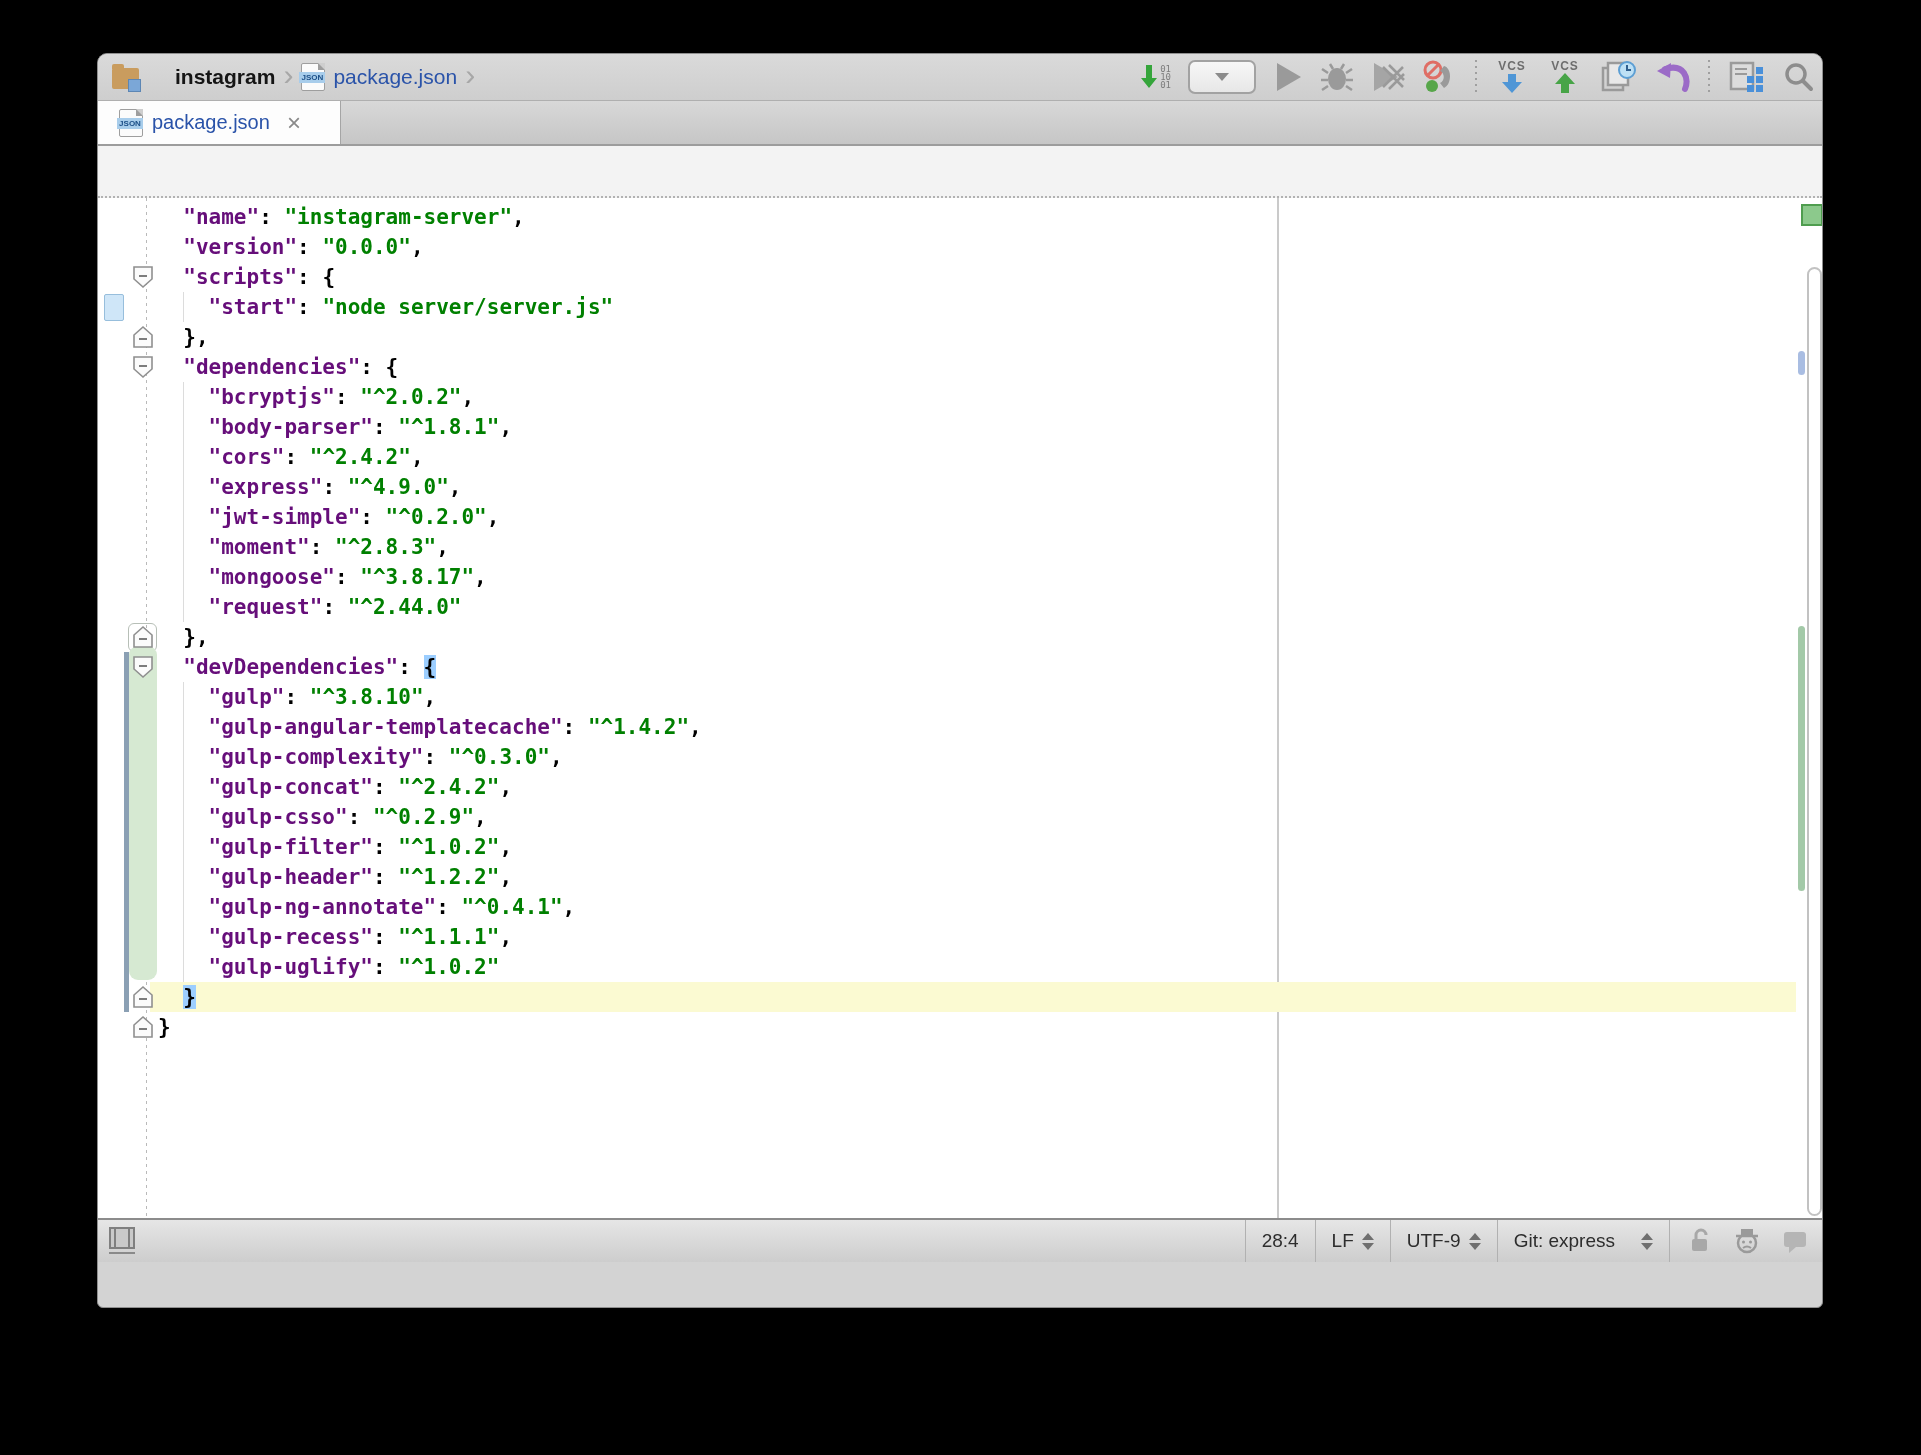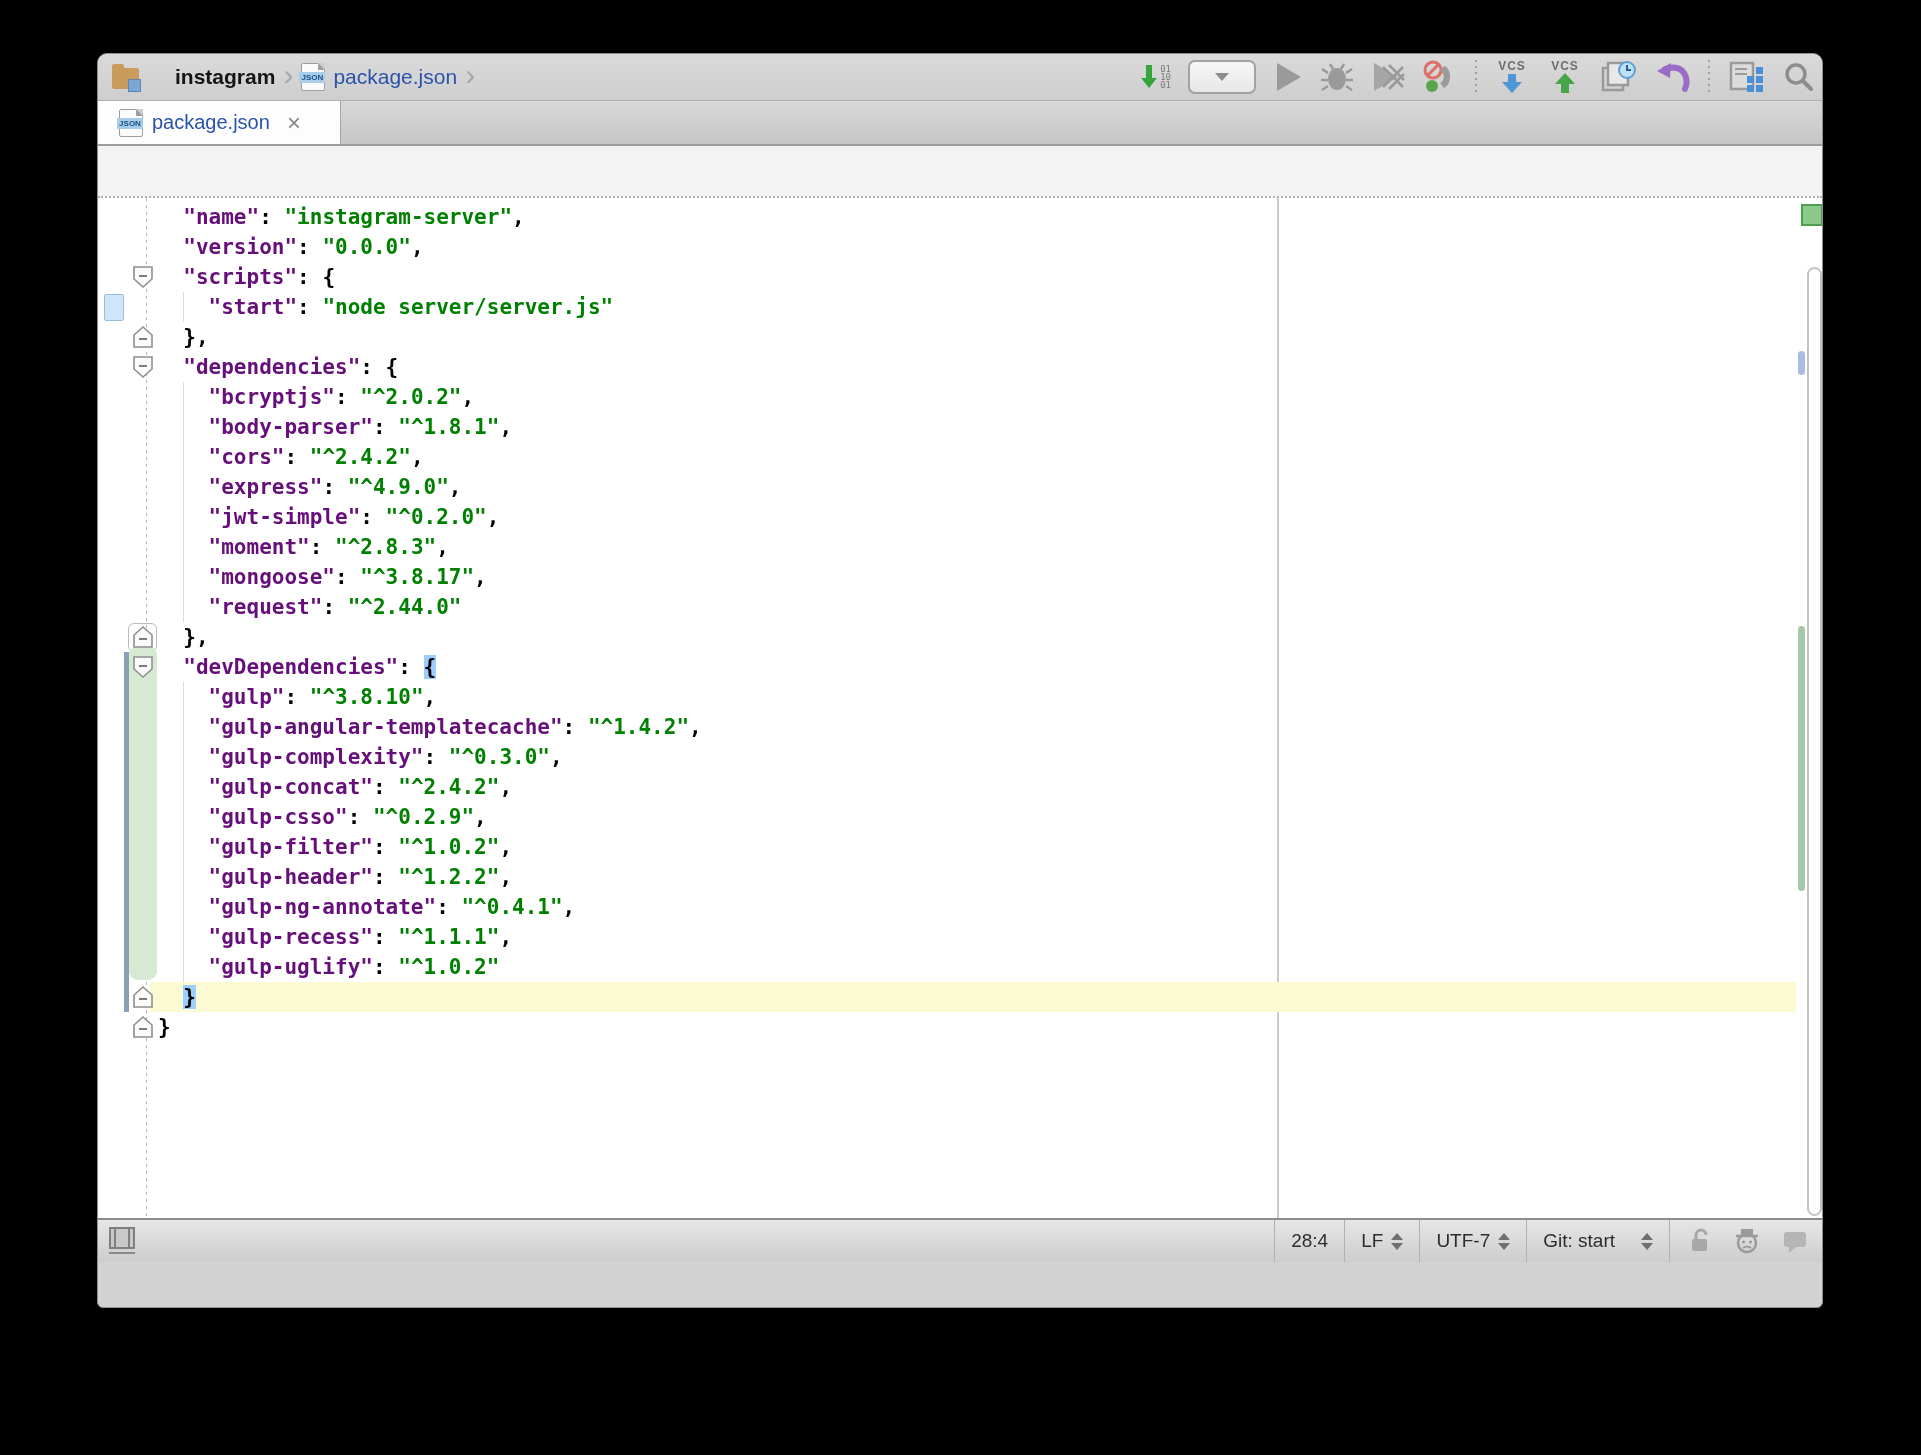--- a/index.html
+++ b/index.html
@@ -319,28 +319,28 @@
           <span>28:4</span>
         </div>
         <div class="cell">
           <span>LF</span>
           <span class="updown">
               <i class="u"></i>
               <i class="d"></i>
             </span>
         </div>
         <div class="cell">
-          <span>UTF-7</span>
+          <span>UTF-9</span>
           <span class="updown">
               <i class="u"></i>
               <i class="d"></i>
             </span>
         </div>
         <div class="cell" style="gap:26px;">
-          <span>Git: start</span>
+          <span>Git: express</span>
           <span class="updown">
               <i class="u"></i>
               <i class="d"></i>
             </span>
         </div>
         <div class="icell" style="border-left:1px solid #b1b1b1;padding-left:18px;">
           <svg width="24" height="28" viewBox="0 0 24 28">
             <path d="M8 12 V8 a5 5 0 0 1 10 0" fill="none" stroke="#a8a8a8" stroke-width="3"></path>
             <rect x="4" y="12" width="15" height="12" rx="2" fill="#a8a8a8"></rect>
           </svg>

